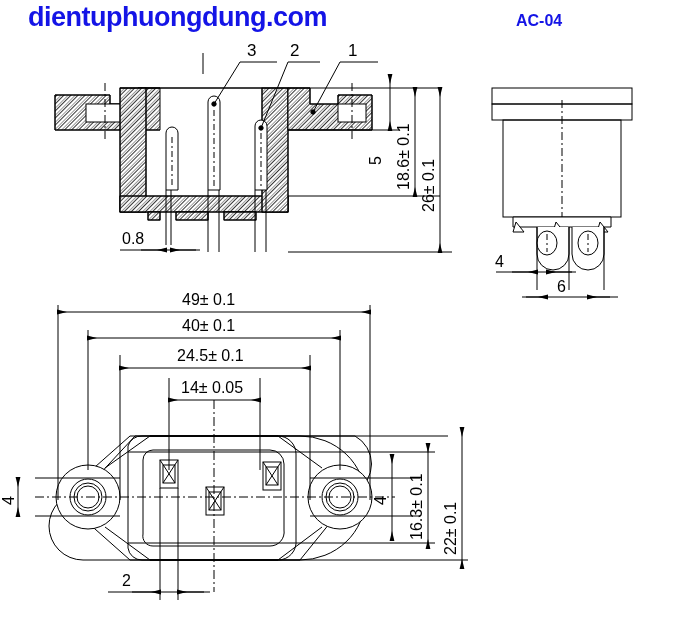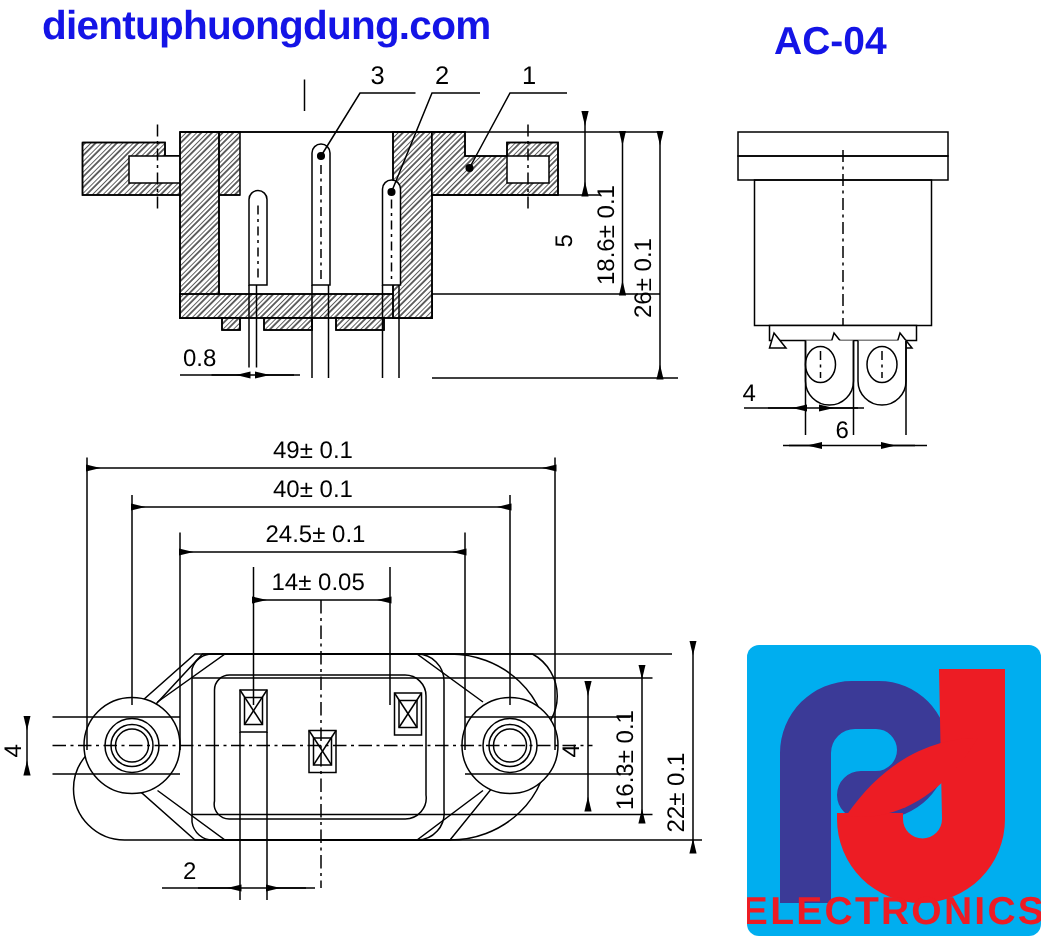--- a/index.html
+++ b/index.html
@@ -29,21 +29,21 @@
     color: #1414e6;
     letter-spacing: -0.5px;
     font-family: "Liberation Sans", sans-serif;
     white-space: nowrap;
     text-align: center;
   }
   .part-code {
     position: absolute;
     left: 516px;
     top: 12px;
-    font-size: 26px;
+    font-size: 16px;
     font-weight: bold;
     color: #1414e6;
     font-family: "Liberation Sans", sans-serif;
     white-space: nowrap;
   }
   svg.dwg {
     position: absolute;
     left: 0;
     top: 0;
     width: 700px;
@@ -328,23 +328,14 @@
         <g>
           <line x1="108" y1="592" x2="210" y2="592"></line>
           <line x1="132" y1="592" x2="160" y2="592" marker-end="url(#arrH)"></line>
           <line x1="204" y1="592" x2="178" y2="592" marker-end="url(#arrH)"></line>
           <text x="122" y="586" font-size="16" font-family="'Liberation Sans',sans-serif" fill="#000" stroke="none">2</text>
         </g>
       </g>
     </g>
   </svg>
 
-  <div class="logo-box">
-    <svg class="logo-svg" viewBox="0 0 196 194">
-      <rect x="0" y="0" width="196" height="194" rx="8" ry="8" fill="#00aeef"></rect>
-      <path d="M22 172 L22 72 a48 48 0 0 1 48 -48 l18 0 a46 46 0 0 1 0 92 l-12 0 a16 16 0 0 1 0 -32 l10 0 a14 14 0 0 0 0 -28 l-14 0 a16 16 0 0 0 -16 16 l0 100 Z" fill="#3b3a97"></path>
-      <path d="M128 16 L172 16 L172 116 a56 56 0 0 1 -56 56 a56 56 0 0 1 -56 -56 l0 -4 l44 0 l0 4 a13 13 0 0 0 26 0 Z" fill="#ed1c24"></path>
-      <path d="M66 114 C96 70 132 62 154 62 C128 104 96 118 66 114 Z" fill="#ed1c24"></path>
-      <text x="98" y="186" text-anchor="middle" font-size="26" font-weight="bold" letter-spacing="1.5" font-family="'Liberation Sans',sans-serif" fill="#ed1c24">ELECTRONICS</text>
-    </svg>
-  </div>
 
 </div>
 
 </body></html>

